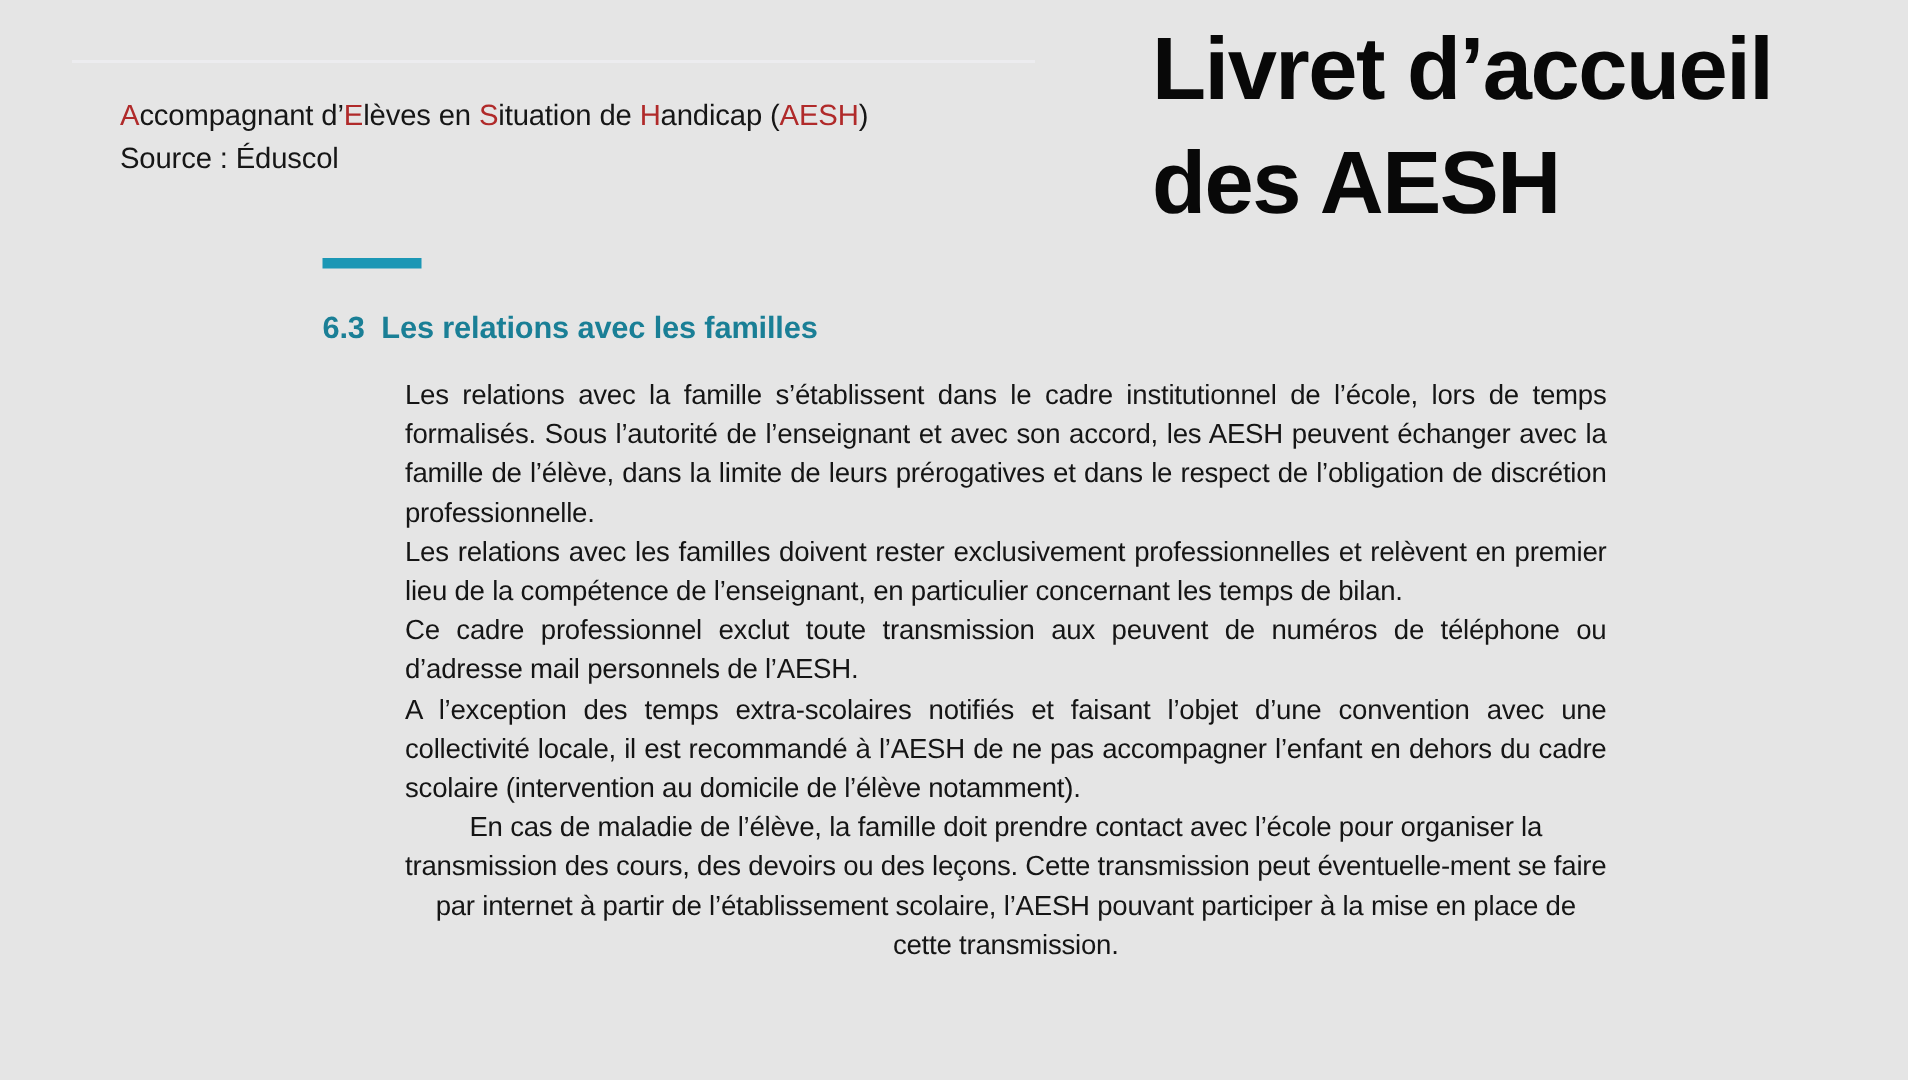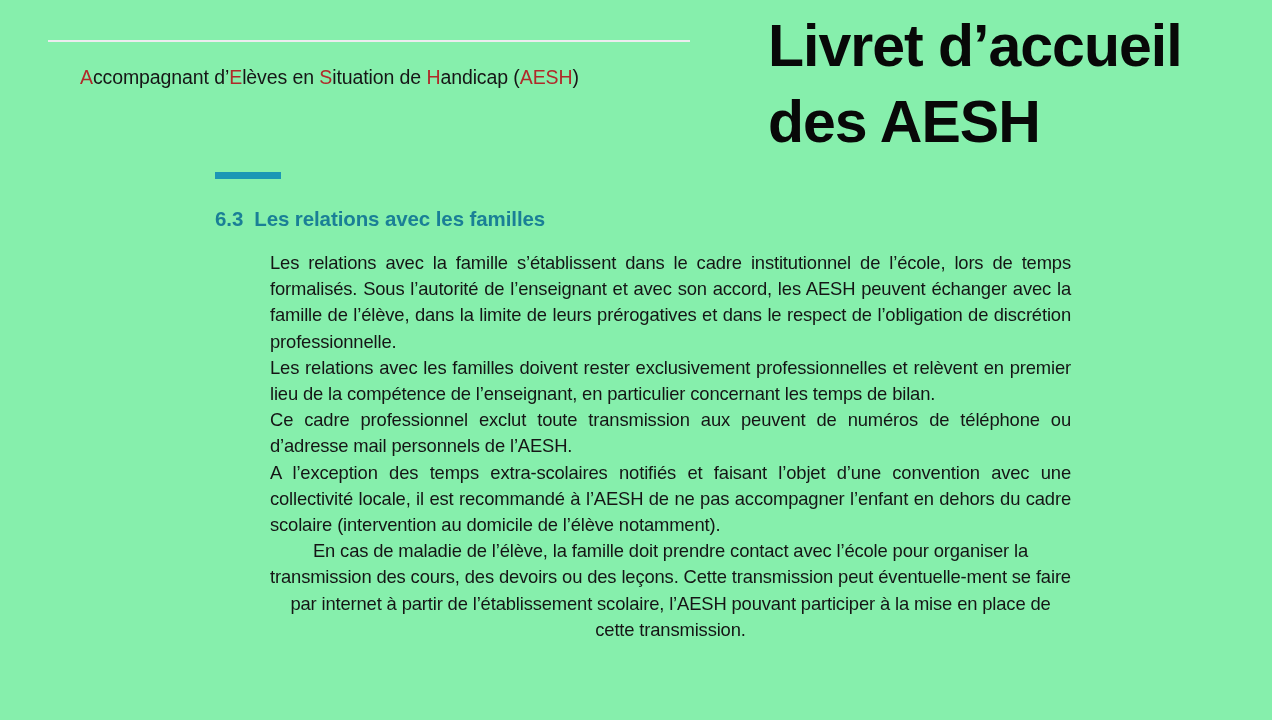--- a/index.html
+++ b/index.html
@@ -11,21 +11,21 @@
   body {
     font-family: "Liberation Sans", sans-serif;
     color: #111111;
     -webkit-font-smoothing: antialiased;
   }
   .page {
     position: relative;
     width: 1272px;
     height: 720px;
     overflow: hidden;
-    background: #86efac;
+    background: #e5e5e5;
   }
 
   
   .top-rule {
     position: absolute;
     left: 48px;
     top: 40px;
     width: 642px;
     height: 2px;
     background: #ececef;
@@ -123,20 +123,21 @@
 </style>
 </head>
 <body>
 
 <div class="page">
 
   <div class="top-rule"></div>
 
   <div class="subtitle-block">
     <div class="subtitle-line"><span class="hl">A</span><span>ccompagnant d’</span><span class="hl">E</span><span>lèves en </span><span class="hl">S</span><span>ituation de </span><span class="hl">H</span><span>andicap (</span><span class="hl">AESH</span><span>)</span></div>
+    <div class="source-line">Source : Éduscol</div>
   </div>
 
   <div class="doc-title">
     <span class="tline">Livret d’accueil</span>
     <span class="tline">des AESH</span>
   </div>
 
   <div class="accent-rule"></div>
 
   <div class="section-heading">

